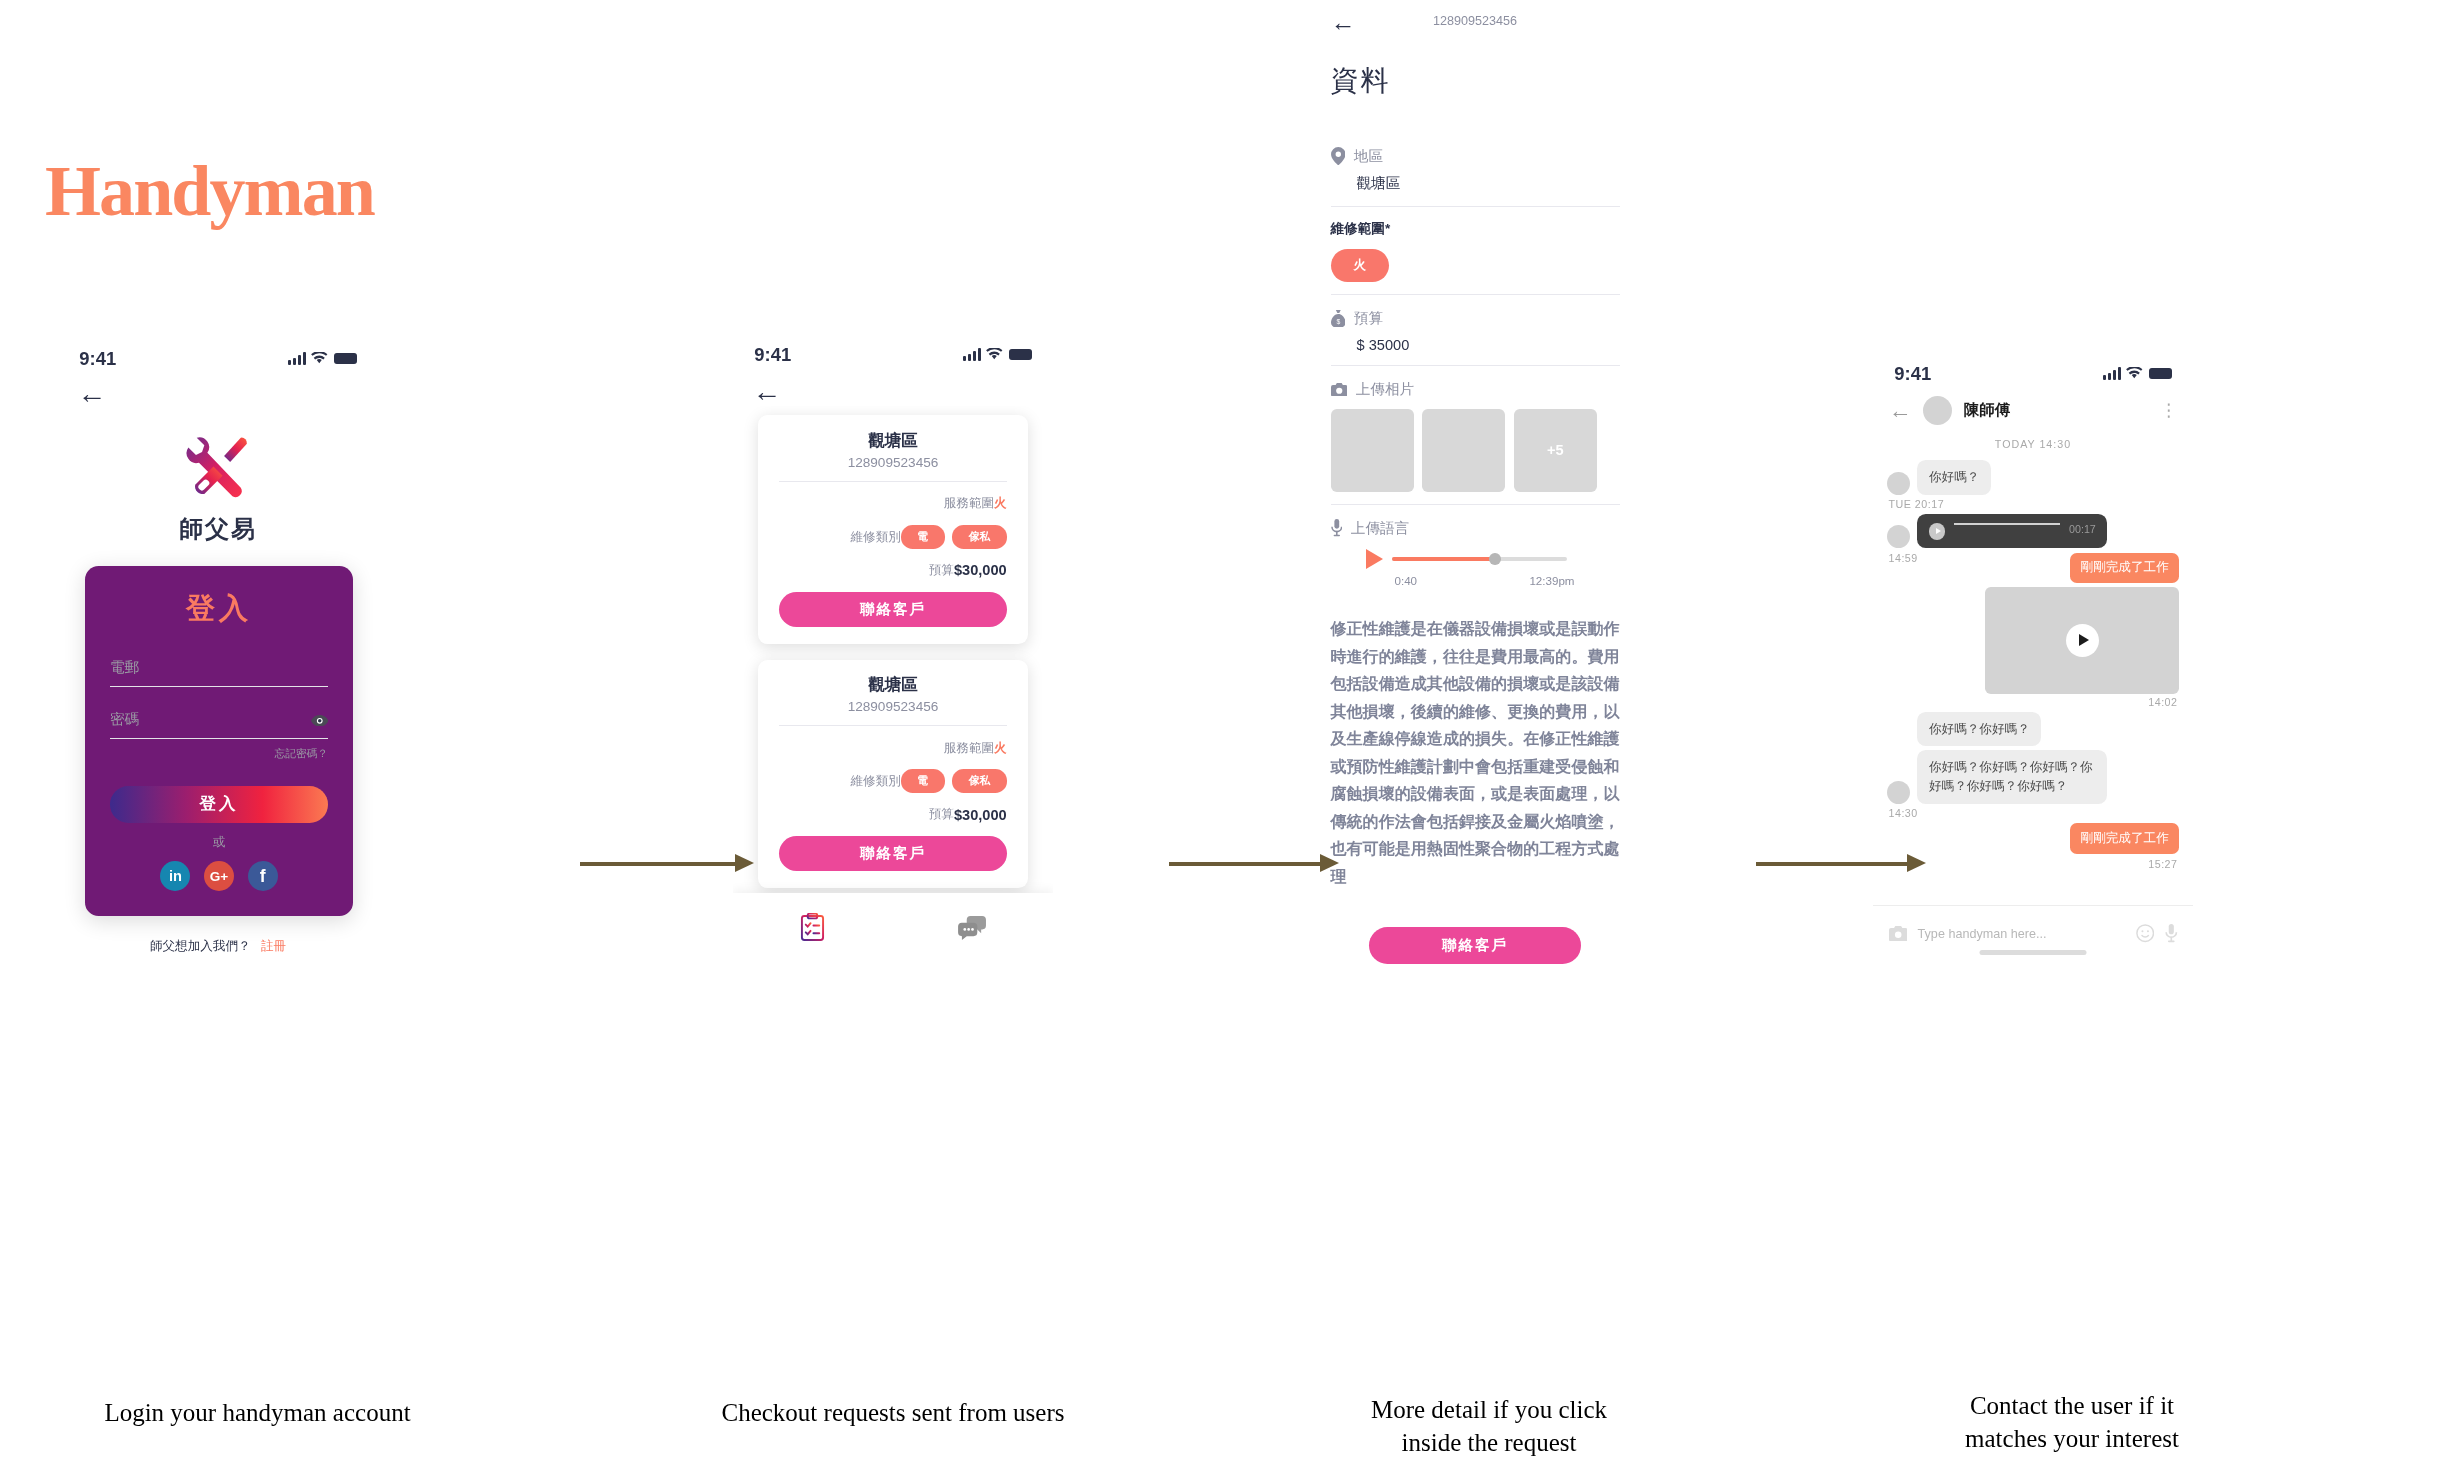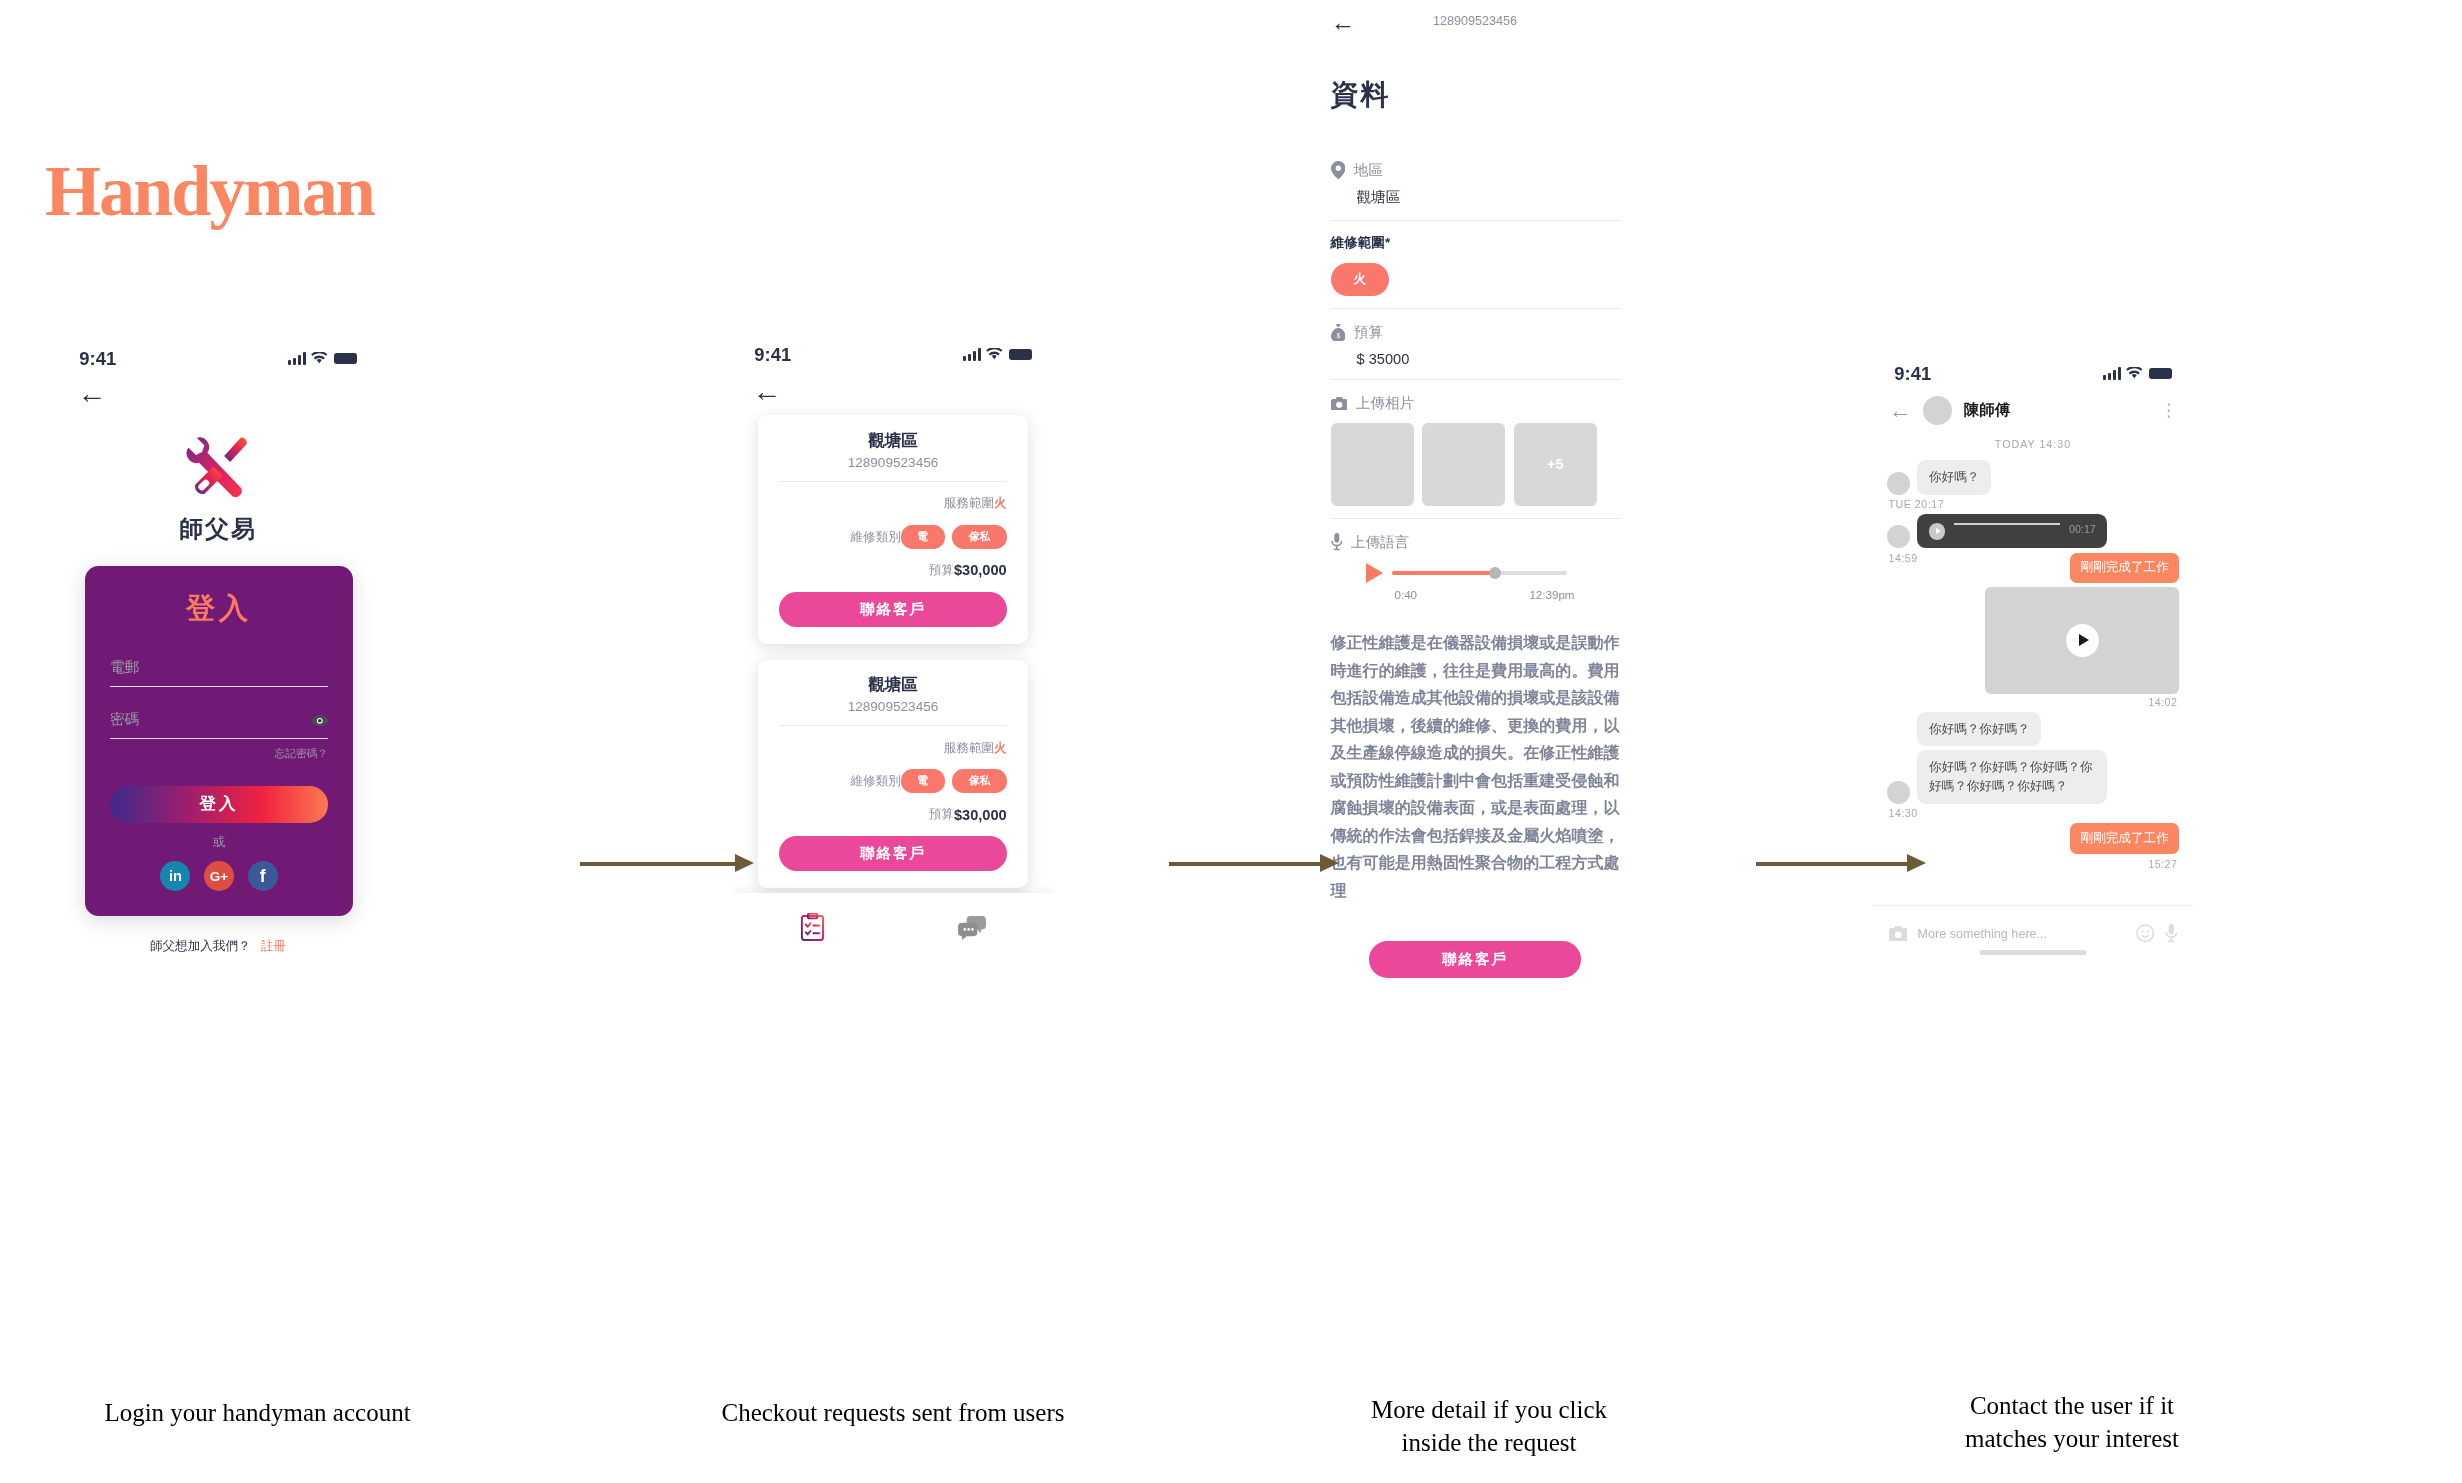--- a/index.html
+++ b/index.html
@@ -101,21 +101,21 @@
     position: absolute; left: 0; right: 0; bottom: 0; height: 73px;
     background: #fff; display: flex; align-items: center; justify-content: space-around;
     box-shadow: 0 -2.9px 9.7px rgba(0,0,0,.06);
   }
   .cards-scroll { height: 543px; overflow: hidden; padding-top: 9.7px; }
 
   
   #phone3 { left: 1315px; top: 0px; width: 320px; height: 1359px; }
   .d-id { text-align: center; font-size: 12.6px; color: #8c8fa0; padding-top: 13.6px; }
   .d-back { position: absolute; left: 15.5px; top: 7.8px; font-size: 25px; color: #2b3148; }
-  .d-title { font-size: 28px; font-weight: bold; color: #2b3148; margin: 26px 0 0 0; letter-spacing: 1.9px; }
+  .d-title { font-size: 28px; font-weight: normal; color: #2b3148; margin: 12px 0 0 0; letter-spacing: 1.9px; }
   .d-sec { border-bottom: 1px solid #e8e8ee; padding: 13.6px 0 12.6px; }
   .d-iconrow { display: flex; align-items: center; gap: 8.7px; }
   .d-iconlbl { font-size: 14.6px; color: #8c8fa0; }
   .d-val { font-size: 14.6px; color: #2b3148; margin: 8.7px 0 0 26px; }
   .d-reqlbl { font-size: 13.6px; font-weight: bold; color: #2b3148; }
   .d-chip {
     display: inline-block; background: #F9776B; color: #fff;
     font-size: 12.6px; border-radius: 16.5px; padding: 7.8px 23px;
     font-weight: bold; margin-top: 10.7px;
   }
@@ -530,21 +530,21 @@
   <div class="msg-line out">
     <span class="bub-out">剛剛完成了工作</span>
   </div>
   <div class="t-stamp right">15:27</div>
 
   <div class="chat-input">
     <svg width="18.4" height="15.5" viewBox="0 0 19 16">
         <path d="M6.5 0L5.2 2H2a2 2 0 00-2 2v10a2 2 0 002 2h15a2 2 0 002-2V4a2 2 0 00-2-2h-3.2L12.5 0h-6z" fill="#dcdcdc"></path>
         <circle cx="9.5" cy="9" r="3.4" fill="#fff"></circle>
       </svg>
-    <span class="ci-ph">More something here...</span>
+    <span class="ci-ph">Type handyman here...</span>
     <svg width="18.4" height="18.4" viewBox="0 0 20 20">
         <circle cx="10" cy="10" r="9" fill="none" stroke="#dcdcdc" stroke-width="1.6"></circle>
         <circle cx="7" cy="8" r="1.1" fill="#dcdcdc"></circle>
         <circle cx="13" cy="8" r="1.1" fill="#dcdcdc"></circle>
         <path d="M6.5 12.5a4.5 4.5 0 007 0" fill="none" stroke="#dcdcdc" stroke-width="1.6" stroke-linecap="round"></path>
       </svg>
     <svg width="12.6" height="18.4" viewBox="0 0 12 18">
         <rect x="3.5" y="0" width="5" height="10" rx="2.5" fill="#dcdcdc"></rect>
         <path d="M1 8a5 5 0 0010 0" fill="none" stroke="#dcdcdc" stroke-width="1.6"></path>
         <path d="M6 13v4M3.5 17h5" stroke="#dcdcdc" stroke-width="1.6" stroke-linecap="round"></path>

